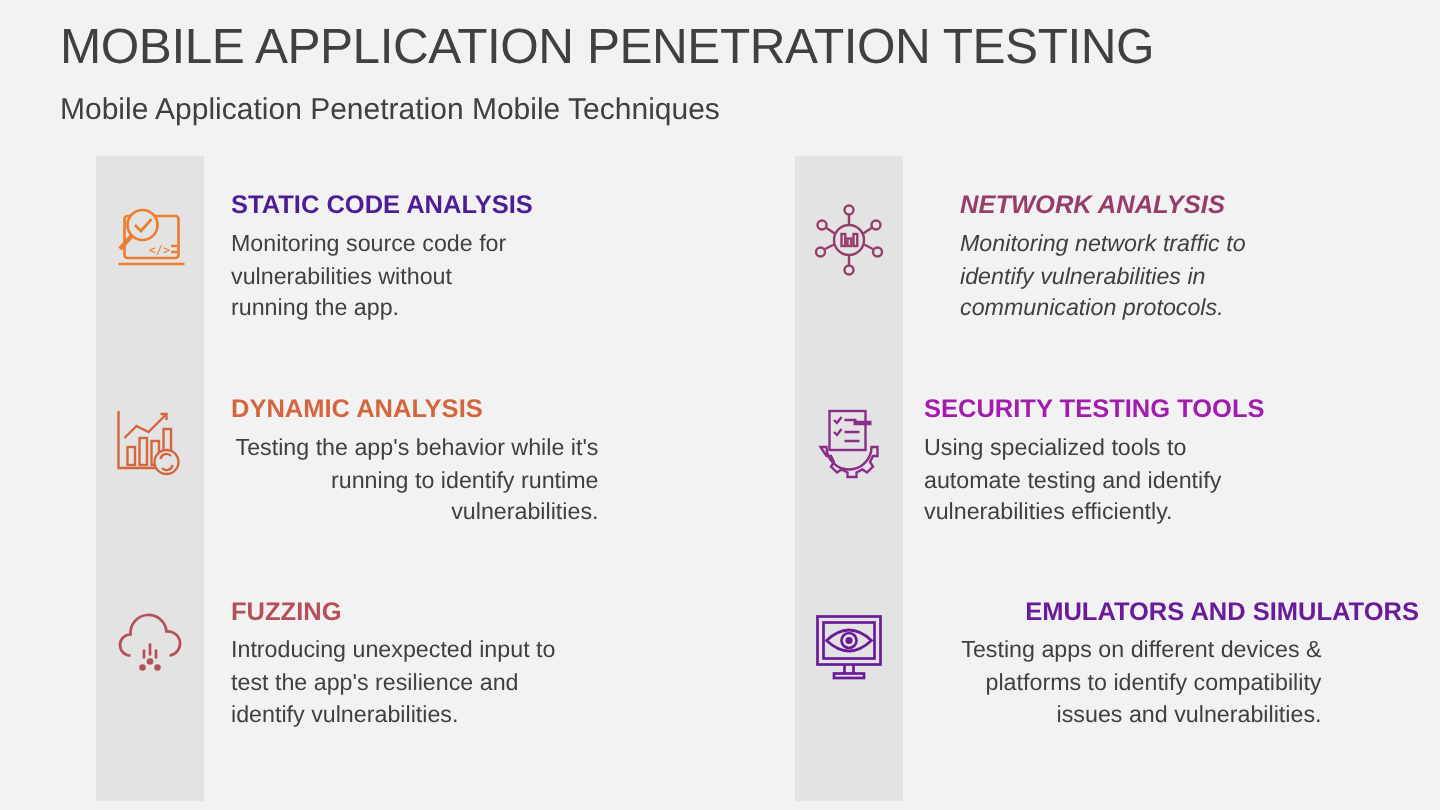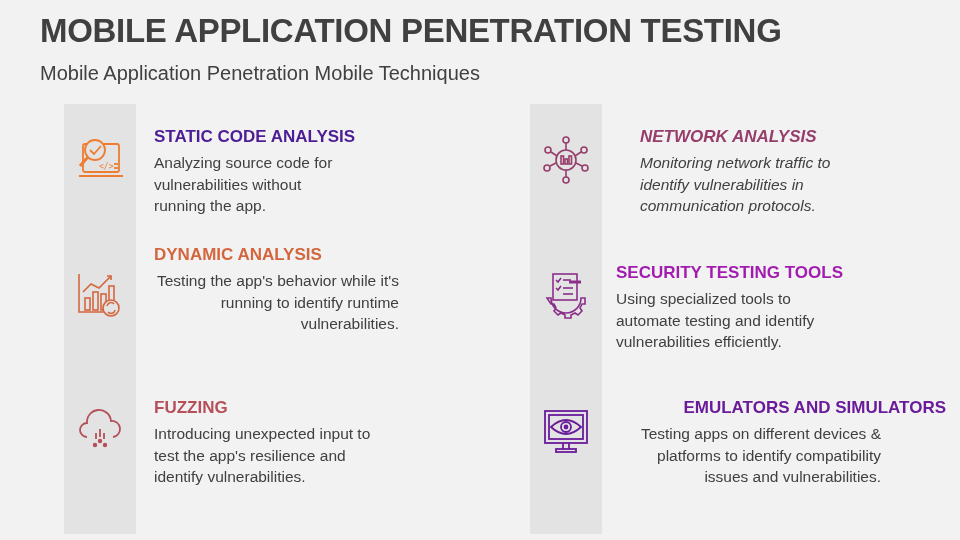--- a/index.html
+++ b/index.html
@@ -1,17 +1,17 @@
 <!DOCTYPE html>
 <html><head>
 <meta charset="utf-8">
 <style>
   html,body{margin:0;padding:0;}
   body{width:960px;height:540px;background:#f2f2f2;position:relative;overflow:hidden;font-family:"Liberation Sans","DejaVu Sans",sans-serif;}
-  .title{position:absolute;left:40px;top:12px;font-size:33px;font-weight:bold;color:#404040;letter-spacing:-0.3px;white-space:nowrap;}
+  .title{position:absolute;left:40px;top:12px;font-size:33px;font-weight:normal;color:#404040;letter-spacing:-0.3px;white-space:nowrap;}
   .subtitle{position:absolute;left:40px;top:62px;font-size:20px;color:#404040;white-space:nowrap;}
   .strip{position:absolute;top:104px;width:72px;height:430px;background:#e3e3e3;}
   .item{position:absolute;width:330px;}
   .icon{position:absolute;width:50px;height:50px;}
   .icon svg{width:50px;height:50px;}
   .ititle{font-size:17px;font-weight:bold;margin:0 0 5px 0;white-space:nowrap;}
   .idesc{font-size:15.5px;color:#404040;line-height:21.5px;}
 </style>
 </head>
 <body>
@@ -29,38 +29,38 @@
     <circle cx="20" cy="16" r="10" fill="#e3e3e3"></circle>
     <polyline points="15,16 19,20 26,12"></polyline>
     <line x1="13" y1="23" x2="5" y2="32" stroke-width="3"></line>
     <text x="24" y="35" font-size="8" fill="#ED7D31" stroke="none" font-family="DejaVu Sans Mono, monospace">&lt;/&gt;</text>
     <line x1="39" y1="30" x2="43" y2="30"></line>
       <line x1="39" y1="34" x2="43" y2="34"></line>
   </svg>
 </div>
 <div class="item" style="left:154px;top:127px;">
   <div class="ititle" style="color:#4c1d95;">STATIC CODE ANALYSIS</div>
-  <div class="idesc" style="width:200px;">Analyzing source code for vulnerabilities without running the app.</div>
+  <div class="idesc" style="width:200px;">Monitoring source code for vulnerabilities without running the app.</div>
 </div>
 
 <div class="icon" style="left:75px;top:270px;">
   <svg viewBox="0 0 50 50" fill="none" stroke="#D4663E" stroke-width="1.6">
     <polyline points="4,4 4,42 30,42"></polyline>
     <rect x="10" y="28" width="5" height="12"></rect>
       <rect x="18" y="22" width="5" height="18"></rect>
       <rect x="26" y="24" width="5" height="16"></rect>
       <rect x="34" y="16" width="5" height="18"></rect>
     <polyline points="8,22 16,14 24,18 36,6"></polyline>
       <polyline points="32,6 36,6 36,10"></polyline>
     <circle cx="36" cy="38" r="8" fill="#e3e3e3"></circle>
     <path d="M32,36 a4,4 0 0 1 7,-2"></path>
       <path d="M40,40 a4,4 0 0 1 -7,2"></path>
   </svg>
 </div>
-<div class="item" style="left:154px;top:245px;">
+<div class="item" style="left:154px;top:263px;">
   <div class="ititle" style="color:#D4663E;">DYNAMIC ANALYSIS</div>
   <div class="idesc" style="width:245px;text-align:right;">Testing the app's behavior while it's running to identify runtime vulnerabilities.</div>
 </div>
 
 <div class="icon" style="left:75px;top:405px;">
   <svg viewBox="0 0 50 50" fill="none" stroke="#B5505A" stroke-width="1.8">
     <path d="M12,32 a7,7 0 0 1 0,-14 a12,12 0 0 1 24,-2 a8,8 0 0 1 2,16"></path>
     <line x1="21" y1="28" x2="21" y2="34"></line>
       <line x1="25" y1="24" x2="25" y2="32"></line>
       <line x1="29" y1="28" x2="29" y2="34"></line>

